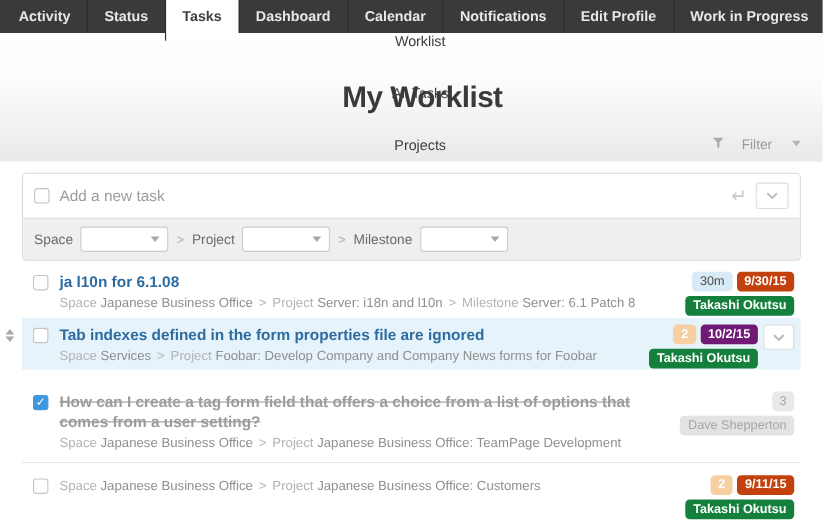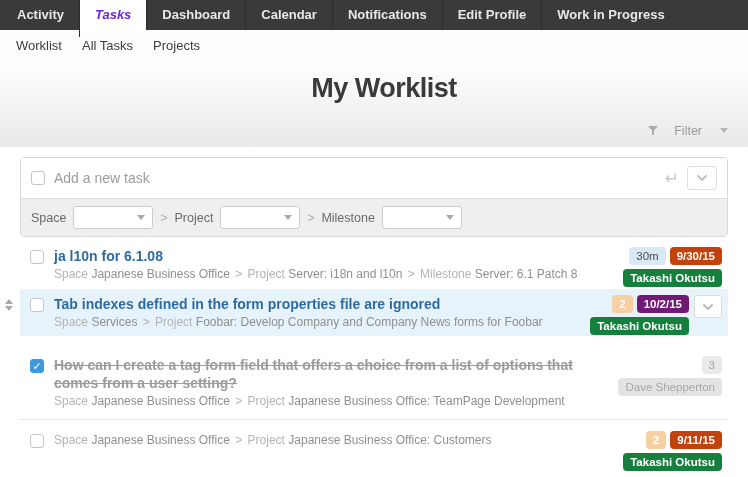--- a/index.html
+++ b/index.html
@@ -4,24 +4,24 @@
 <style>
   * { margin:0; padding:0; box-sizing:border-box; }
   html,body { width:748px; height:477px; overflow:hidden; background:#fff;
     font-family:"Liberation Sans","DejaVu Sans",sans-serif; }
 
   
   .topnav { display:flex; background:#3a3a3a; height:30px; position:relative; z-index:5; }
   .topnav .tab { color:#e8e8e8; font-size:13px; font-weight:bold; line-height:30px;
     padding:0 15px; cursor:pointer; border-left:1px solid #2d2d2d; white-space:nowrap; }
   .topnav .tab:first-child { border-left:none; padding-left:17px; }
-  .topnav .tab.active { background:#fff; color:#6d28d9; height:37px; border-left:1px solid #2d2d2d;font-style:italic; }
-
-  
-  .subnav { display:flex; background:#fdfdfd; height:31px; align-items:center; padding-left:16px; gap:20px; }
+  .topnav .tab.active { background:#fff; color:#404040; height:37px; border-left:1px solid #2d2d2d; }
+
+  
+  .subnav { display:flex; background:#fdfdfd; height:31px; align-items:center; padding-left:16px; gap:32px;flex-direction:column; }
   .subnav .item { font-size:13px; color:#3c3c3c; cursor:pointer; }
 
   
   .header { background:linear-gradient(#ffffff, #e9e9e9); padding-top:12px;text-align:center; }
   .header h1 { font-size:27px; font-weight:bold; color:#3a3a3a; padding:0 0 10px 20px; letter-spacing:-0.5px; }
   .filter-row { height:33px; display:flex; justify-content:flex-end; align-items:center; padding-right:20px; gap:16px; }
   .filter-row .funnel { display:inline-block; }
   .filter-label { font-size:12.5px; color:#9a9a9a; }
   .caret-down { width:0; height:0; border-left:4px solid transparent; border-right:4px solid transparent;
     border-top:5px solid #b5b5b5; display:inline-block; margin-left:2px; }
@@ -82,20 +82,21 @@
   .tri-up { width:0; height:0; border-left:4px solid transparent; border-right:4px solid transparent; border-bottom:5px solid #a9a9a9; }
   .tri-down { width:0; height:0; border-left:4px solid transparent; border-right:4px solid transparent; border-top:5px solid #a9a9a9; }
   .task-row.divided { border-bottom:1px solid #e8e8e8; padding-bottom:10px; margin-bottom:9px; }
   .task-row .wrap-title { max-width:600px; display:inline-block; }
 </style>
 </head>
 <body>
 
 <nav class="topnav">
   <div class="tab">Activity</div>
+  <div class="tab">Status</div>
   <div class="tab active">Tasks</div>
   <div class="tab">Dashboard</div>
   <div class="tab">Calendar</div>
   <div class="tab">Notifications</div>
   <div class="tab">Edit Profile</div>
   <div class="tab">Work in Progress</div>
 </nav>
 
 <nav class="subnav">
   <span class="item">Worklist</span>

